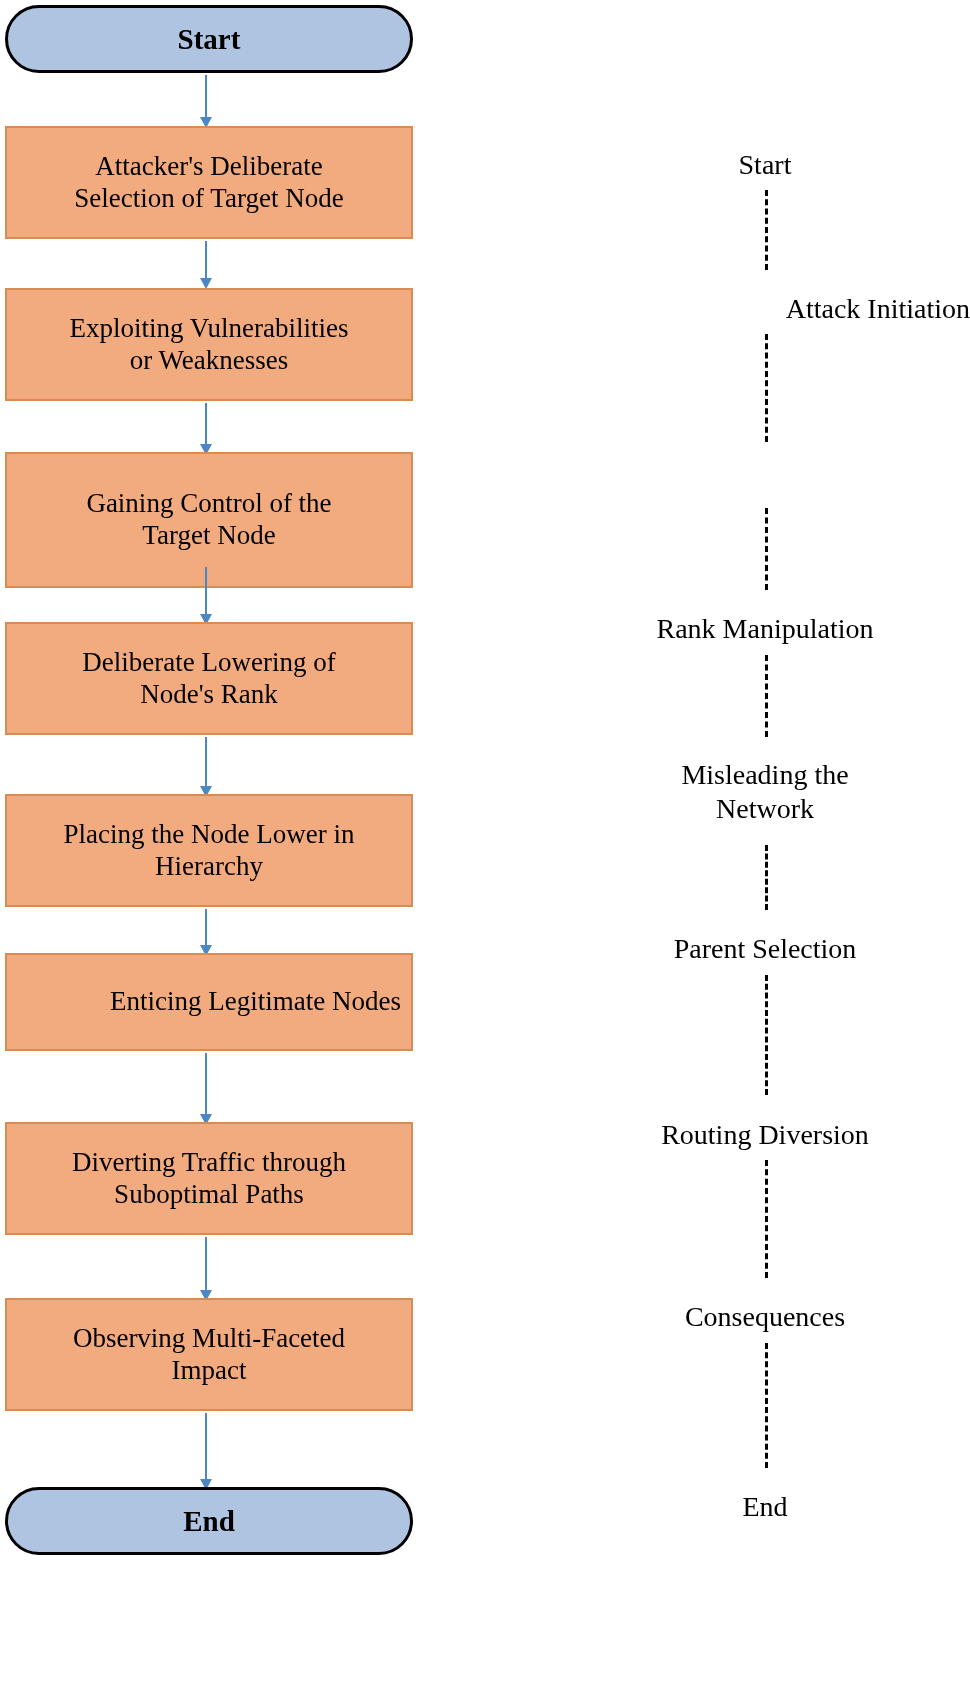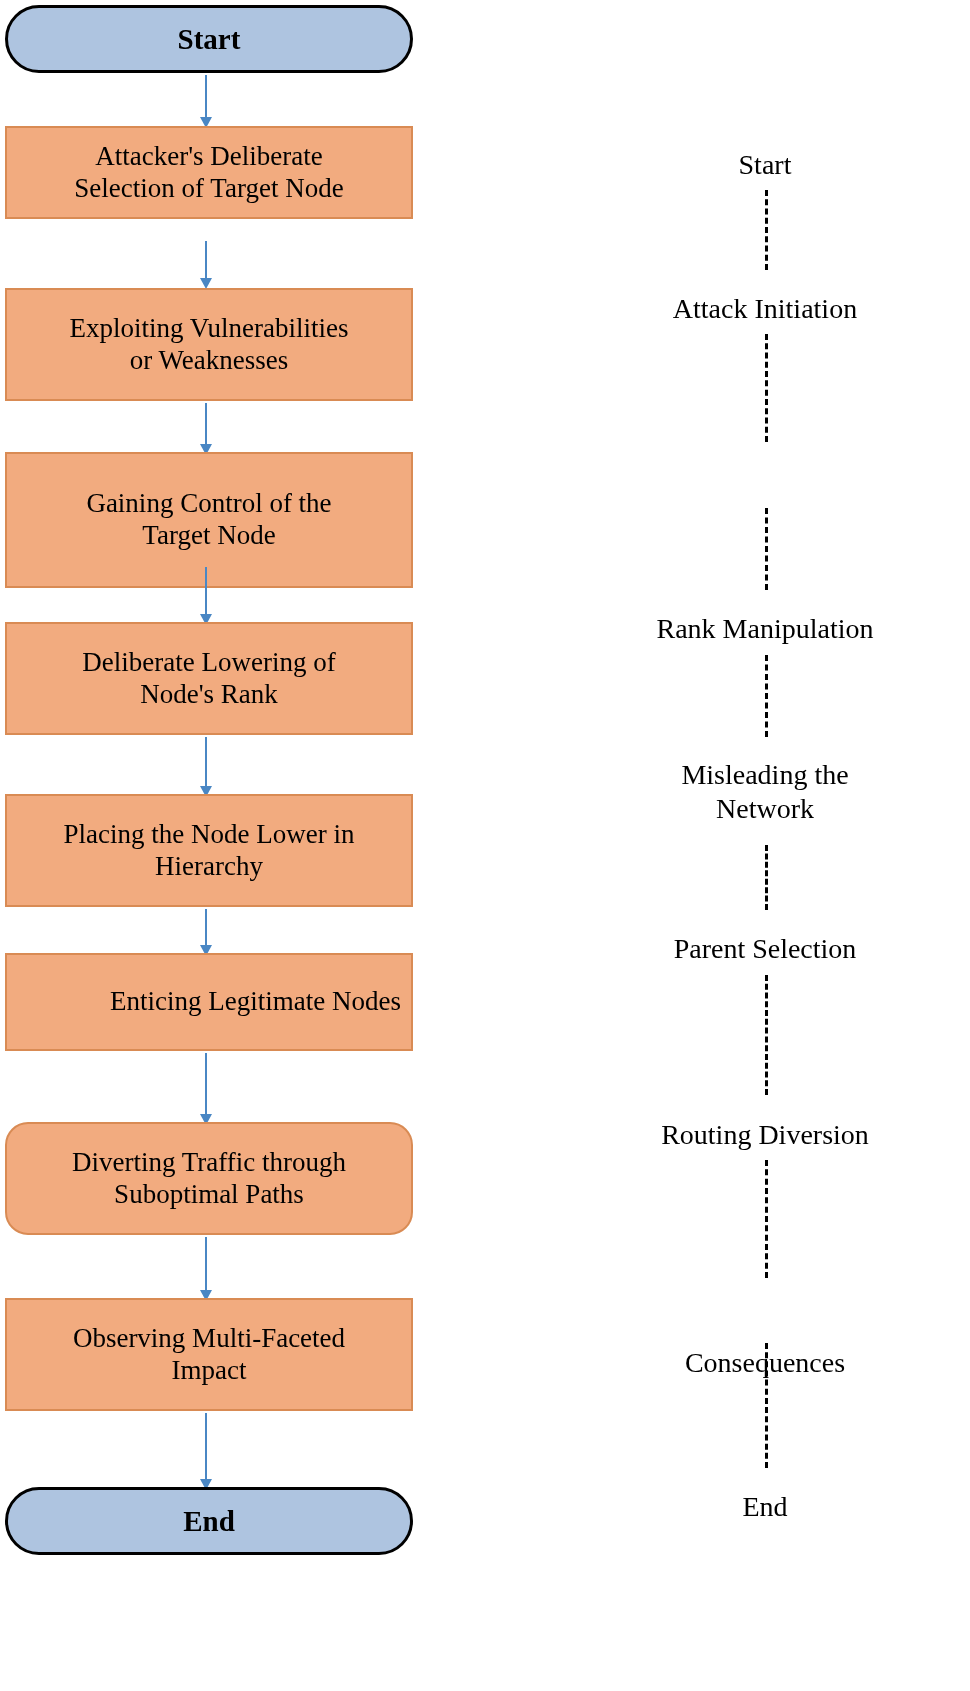--- a/index.html
+++ b/index.html
@@ -108,21 +108,21 @@
 <body>
 
 <div id="flow-column">
 
   <div class="node terminator" style="top:5px;height:68px;">
     <span class="node-label">Start</span>
   </div>
 
   <div class="arrow" style="top:75px;height:43px;"></div>
 
-  <div class="node process" style="top:126px;height:93px;">
+  <div class="node process" style="top:126px;height:113px;">
     <span class="node-label">Attacker's Deliberate
 Selection of Target Node</span>
   </div>
 
   <div class="arrow" style="top:241px;height:38px;"></div>
 
   <div class="node process" style="top:288px;height:113px;">
     <span class="node-label">Exploiting Vulnerabilities
 or Weaknesses</span>
   </div>
@@ -149,21 +149,21 @@
   </div>
 
   <div class="arrow" style="top:909px;height:37px;"></div>
 
   <div class="node process" style="top:953px;height:98px;justify-content:flex-end;">
     <span class="node-label">Enticing Legitimate Nodes</span>
   </div>
 
   <div class="arrow" style="top:1053px;height:62px;"></div>
 
-  <div class="node process" style="top:1122px;height:113px;border-radius:23px;">
+  <div class="node process" style="top:1122px;height:113px;">
     <span class="node-label">Diverting Traffic through
 Suboptimal Paths</span>
   </div>
 
   <div class="arrow" style="top:1237px;height:54px;"></div>
 
   <div class="node process" style="top:1298px;height:113px;align-items:center;">
     <span class="node-label">Observing Multi-Faceted
 Impact</span>
   </div>
@@ -174,36 +174,36 @@
     <span class="node-label">End</span>
   </div>
 
 </div>
 
 <div id="stage-column">
 
   <div class="stage-label" style="top:148px;">Start</div>
   <div class="dash-line" style="top:190px;height:80px;"></div>
 
-  <div class="stage-label" style="top:292px;">Attack Initiation</div>
+  <div class="stage-label" style="top:292px;text-align:right;">Attack Initiation</div>
   <div class="dash-line" style="top:334px;height:108px;"></div>
 
   <div class="dash-line" style="top:508px;height:82px;"></div>
 
   <div class="stage-label" style="top:612px;">Rank Manipulation</div>
   <div class="dash-line" style="top:655px;height:82px;"></div>
 
   <div class="stage-label" style="top:758px;">Misleading the
 Network</div>
   <div class="dash-line" style="top:845px;height:65px;"></div>
 
   <div class="stage-label" style="top:932px;">Parent Selection</div>
   <div class="dash-line" style="top:975px;height:120px;"></div>
 
   <div class="stage-label" style="top:1118px;">Routing Diversion</div>
   <div class="dash-line" style="top:1160px;height:118px;"></div>
 
-  <div class="stage-label" style="top:1300px;margin-top:46px;">Consequences</div>
+  <div class="stage-label" style="top:1300px;">Consequences</div>
   <div class="dash-line" style="top:1343px;height:125px;"></div>
 
   <div class="stage-label" style="top:1490px;">End</div>
 
 </div>
 
 </body></html>

